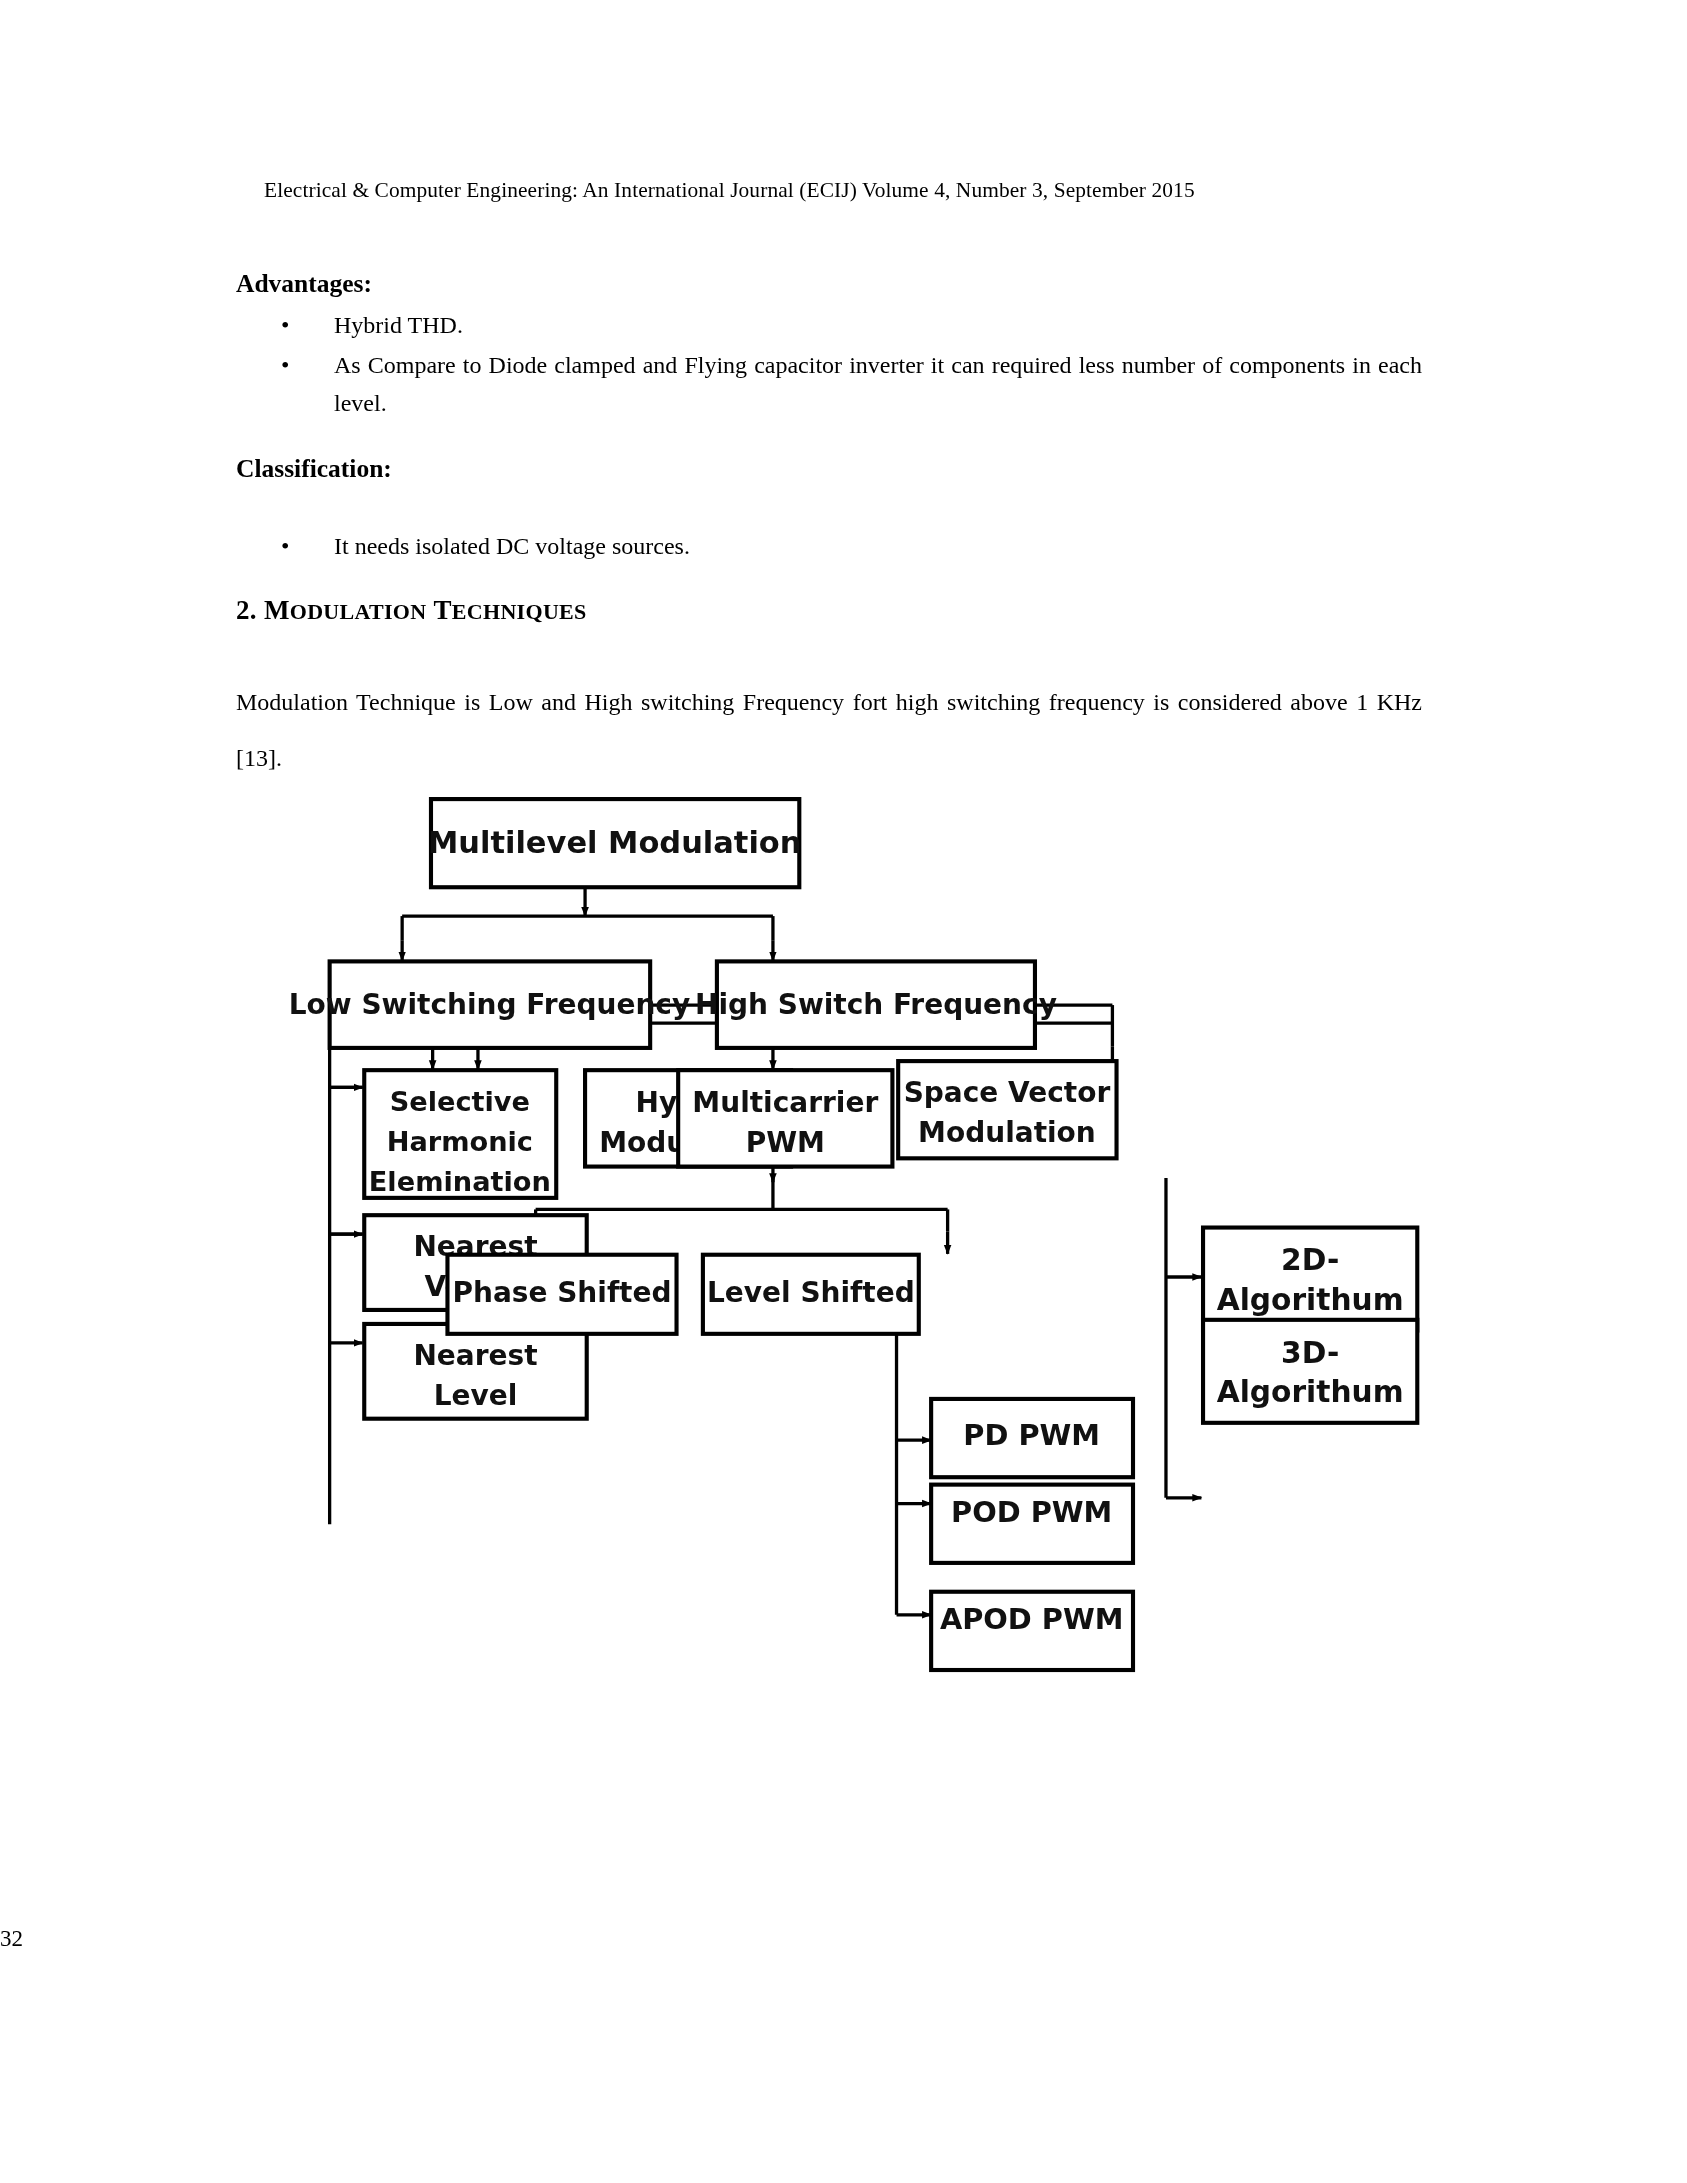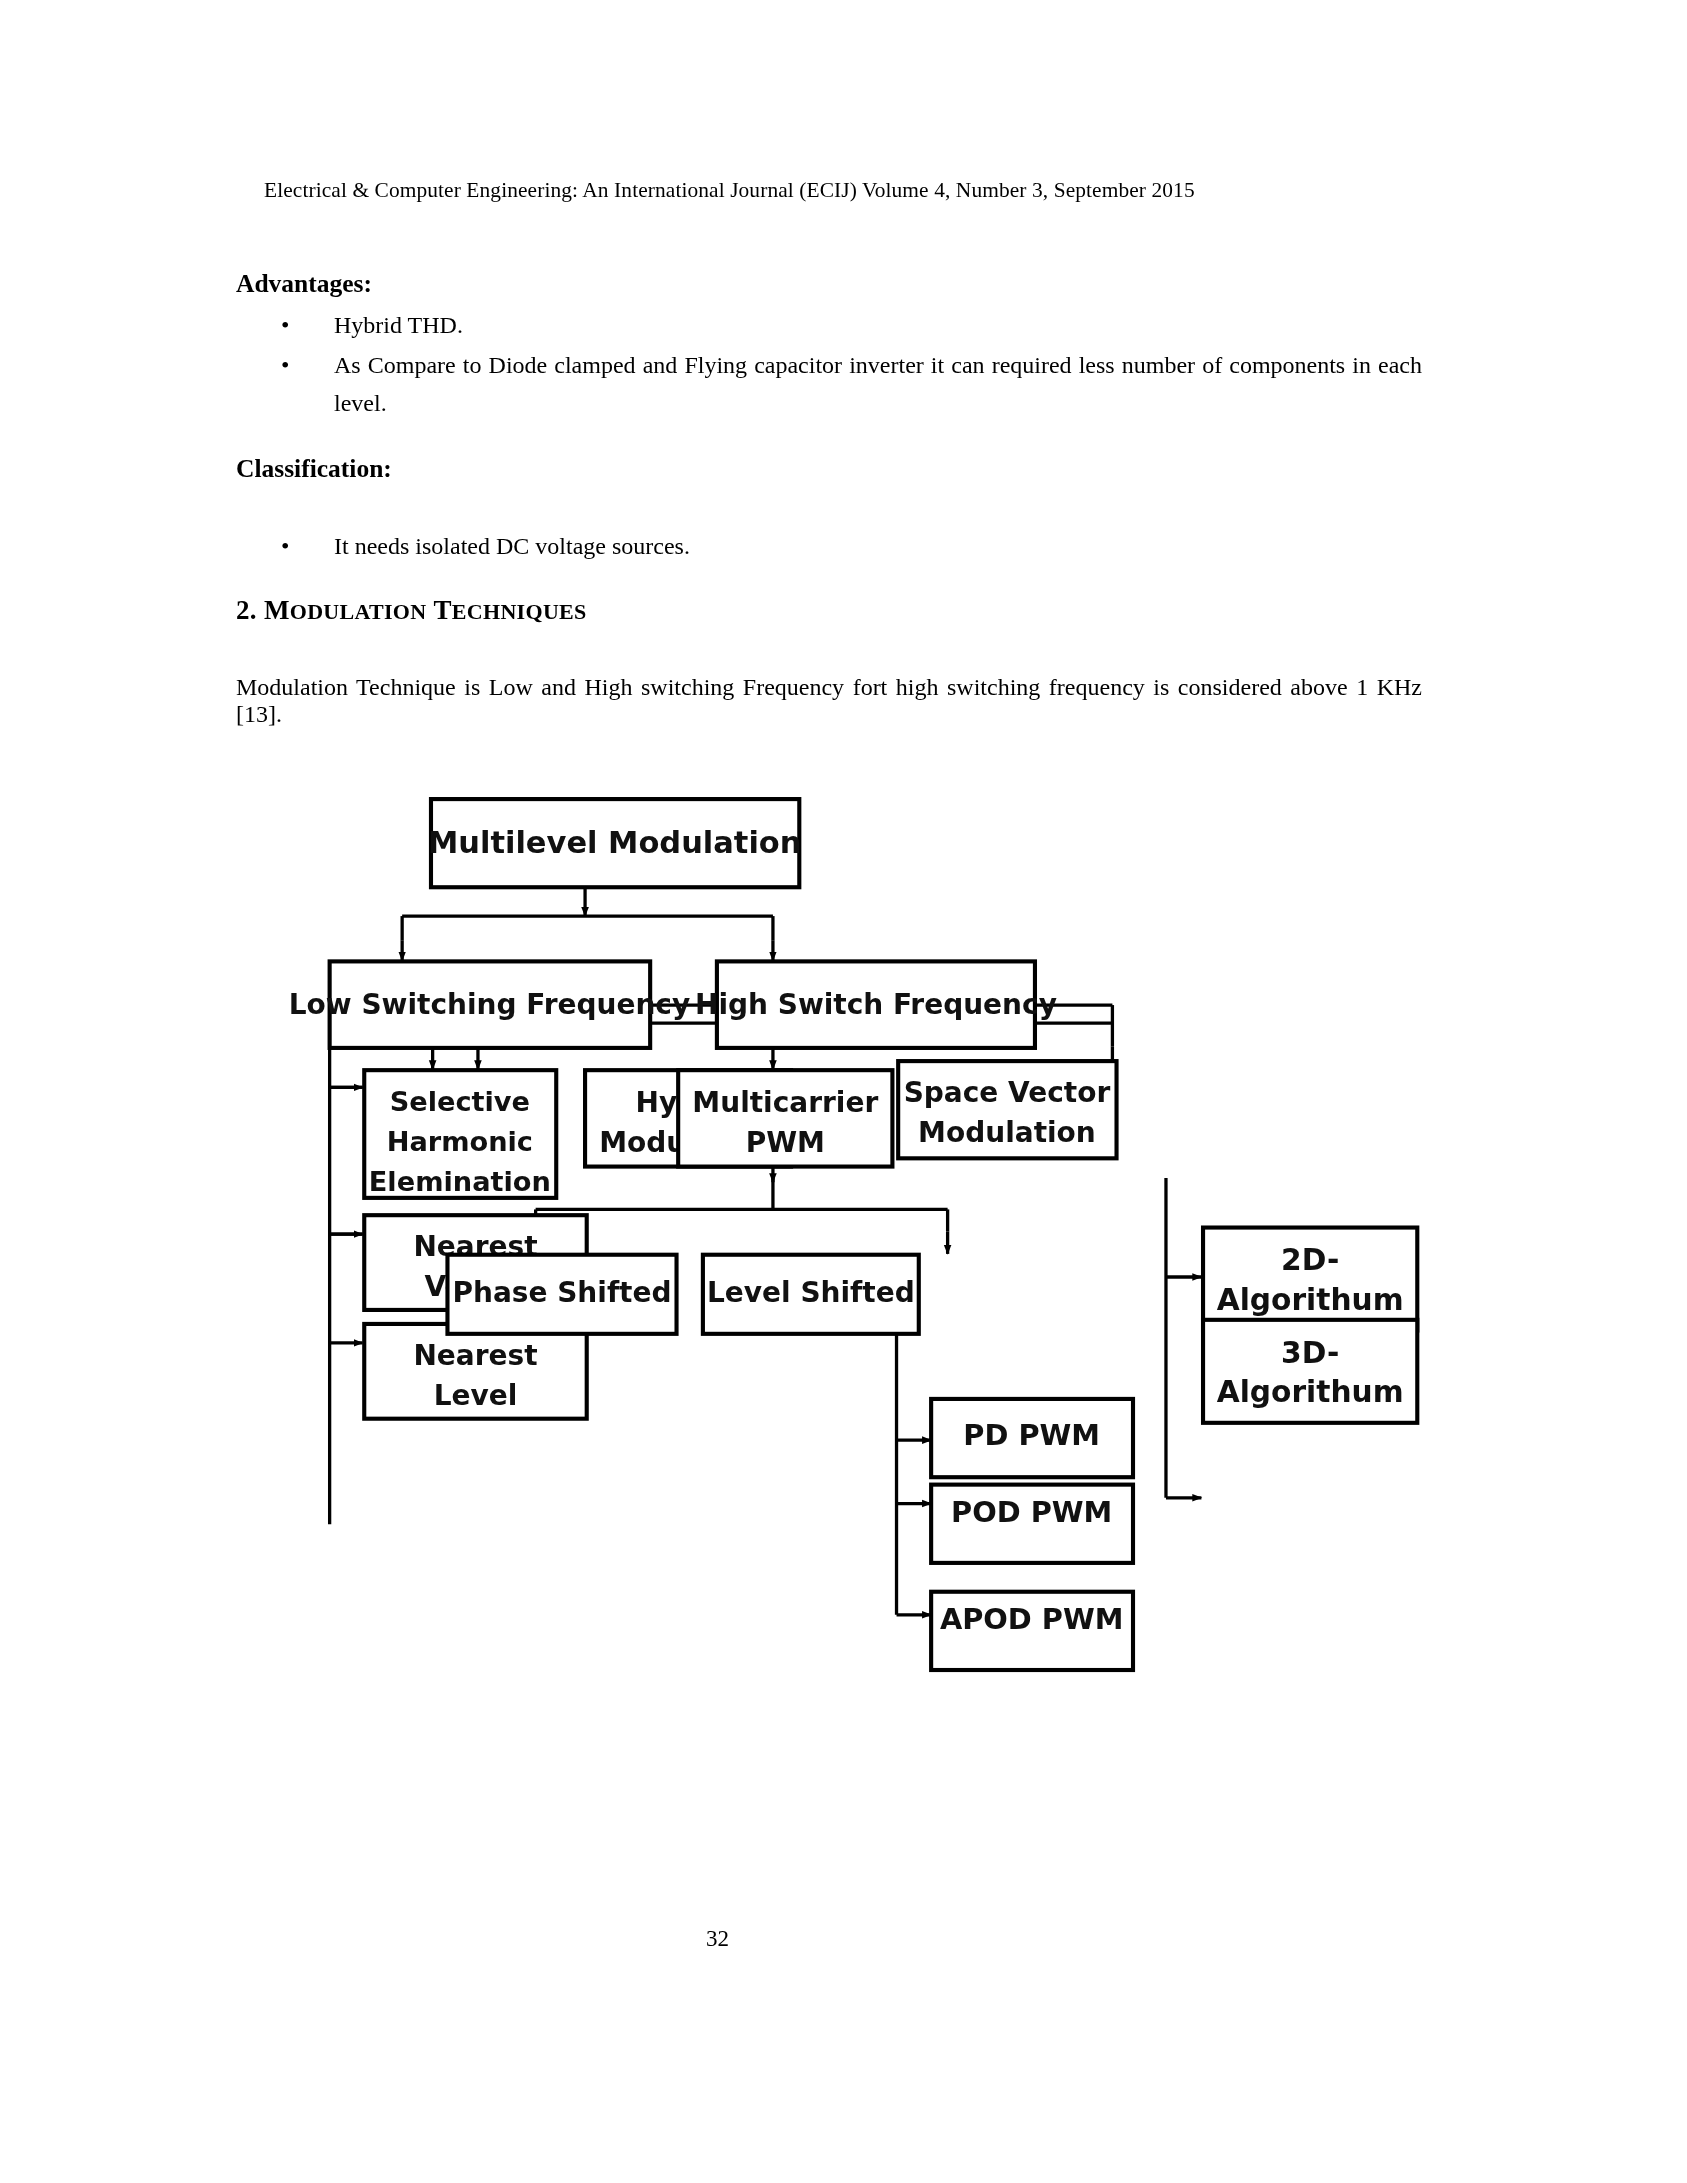--- a/index.html
+++ b/index.html
@@ -46,40 +46,40 @@
     font-size:27px; font-weight:bold;
     letter-spacing:0.3px;
     text-align:right;
   }
   #section-heading .smallcaps-first { font-size:27px; }
   #section-heading .smallcaps { font-size:22px; }
 
   #intro-paragraph {
     position:absolute; left:236px; top:674px;
     width:1186px;
-    font-size:24px; line-height:27px;
+    font-size:24px; line-height:56px;
     text-align:justify; text-justify:inter-word;
   }
 
   #figure-svg { position:absolute; left:239px; top:766px; }
 
   .fc-label {
     font-family:"DejaVu Sans", sans-serif;
     font-weight:bold;
     fill:#111111;
   }
 
   #figure-caption {
     position:absolute; left:0; top:1745px; width:1687px;
     text-align:center; font-size:23px;
   }
 
   #page-number {
     position:absolute; left:0; top:1926px; width:1435px;
-    text-align:center; font-size:23px;
+    text-align:left; font-size:23px;
   }
 </style>
 </head>
 <body>
 
 <div class="page">
 
   <div class="running-head">Electrical &amp; Computer Engineering: An International Journal (ECIJ) Volume 4, Number 3, September 2015</div>
 
   <div class="h-bold" id="advantages-heading">Advantages:</div>

